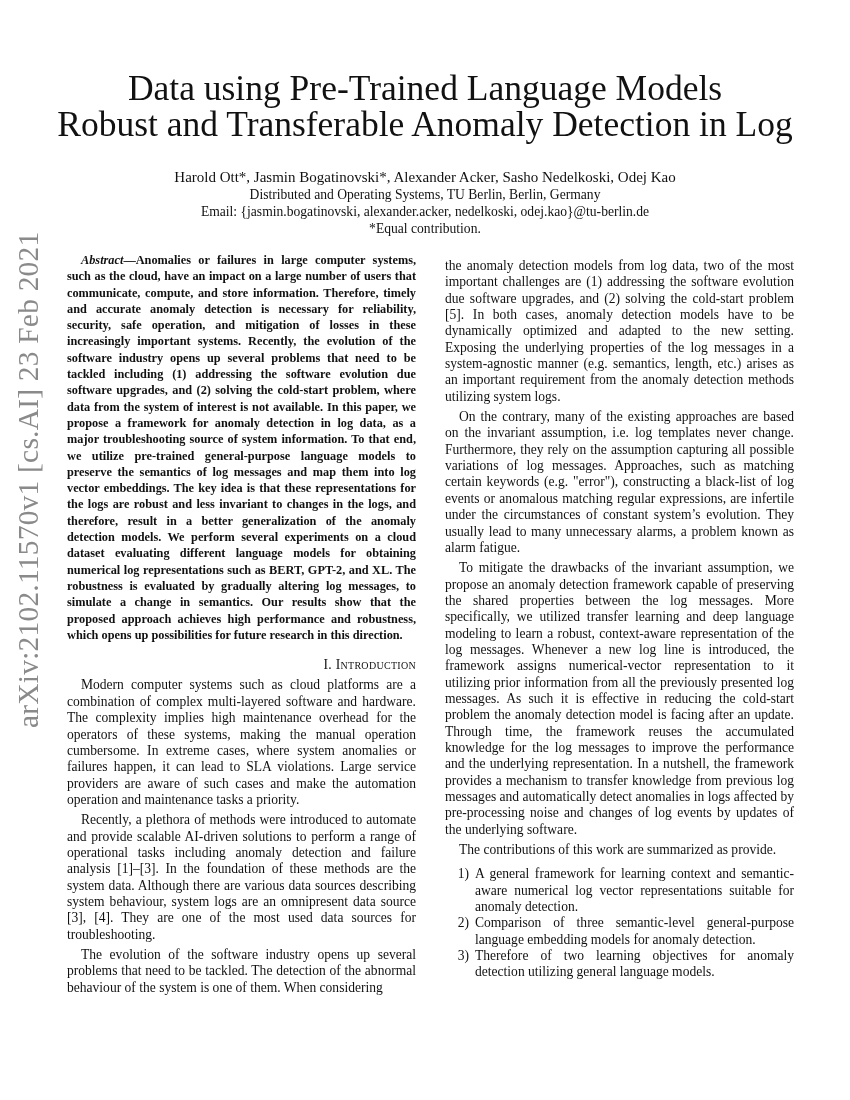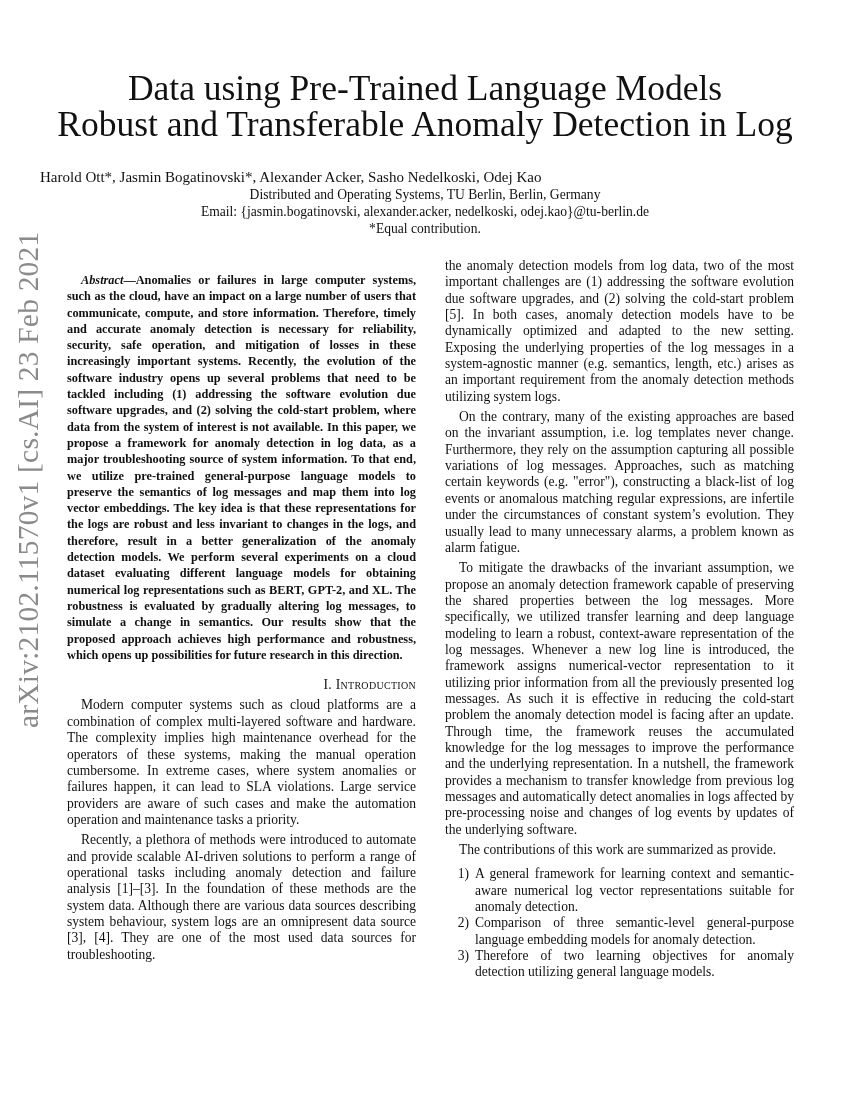--- a/index.html
+++ b/index.html
@@ -12,31 +12,31 @@
       position: absolute; left: 12px; top: 728px;
       transform-origin: 0 0; transform: rotate(-90deg);
       font-size: 29.5px; color: #8a8a8a; white-space: nowrap; letter-spacing: 0.2px;
     }
     .title {
       position: absolute; left: 40px; width: 770px; top: 70px;
       text-align: center; font-size: 35.5px; line-height: 36px;
     }
     .authors {
       position: absolute; left: 40px; width: 770px; top: 168px;
-      font-size: 15px; line-height: 18px;
+      text-align: center; font-size: 15px; line-height: 18px;
     }
     .affil, .email, .equal {
       position: absolute; left: 40px; width: 770px;
       text-align: center; font-size: 13.6px; line-height: 17px;
     }
     .affil { top: 186px; }
     .email { top: 203px; }
     .equal { top: 220px; }
     .col {
-      position: absolute; top: 272px; width: 349px;
+      position: absolute; top: 252px; width: 349px;
       font-size: 13.55px; line-height: 16.35px; text-align: justify;
       hyphens: none;
     }
     .col-left { left: 67px; }
     .col-right { left: 433px; top: 258px; margin-left: 12px; }
     .col p { margin: 0; text-indent: 14px; }
     .abstract { font-weight: bold; font-size: 12.3px; line-height: 16.3px; }
     .abstract .lead { font-style: italic; }
     .index-terms { font-weight: bold; font-size: 12.3px; line-height: 16px; margin-top: 13px !important; }
     .index-terms .lead { font-style: italic; }
@@ -66,20 +66,21 @@
 <div class="equal">*Equal contribution.</div>
 
 <div class="col col-left">
   <p class="abstract"><span class="lead">Abstract</span><span>—Anomalies or failures in large computer systems, such as the cloud, have an impact on a large number of users that communicate, compute, and store information. Therefore, timely and accurate anomaly detection is necessary for reliability, security, safe operation, and mitigation of losses in these increasingly important systems. Recently, the evolution of the software industry opens up several problems that need to be tackled including (1) addressing the software evolution due software upgrades, and (2) solving the cold-start problem, where data from the system of interest is not available. In this paper, we propose a framework for anomaly detection in log data, as a major troubleshooting source of system information. To that end, we utilize pre-trained general-purpose language models to preserve the semantics of log messages and map them into log vector embeddings. The key idea is that these representations for the logs are robust and less invariant to changes in the logs, and therefore, result in a better generalization of the anomaly detection models. We perform several experiments on a cloud dataset evaluating different language models for obtaining numerical log representations such as BERT, GPT-2, and XL. The robustness is evaluated by gradually altering log messages, to simulate a change in semantics. Our results show that the proposed approach achieves high performance and robustness, which opens up possibilities for future research in this direction.</span></p>
 
 
   <div class="section-heading">I. Introduction</div>
 
   <p>Modern computer systems such as cloud platforms are a combination of complex multi-layered software and hardware. The complexity implies high maintenance overhead for the operators of these systems, making the manual operation cumbersome. In extreme cases, where system anomalies or failures happen, it can lead to SLA violations. Large service providers are aware of such cases and make the automation operation and maintenance tasks a priority.</p>
   <p class="gap">Recently, a plethora of methods were introduced to automate and provide scalable AI-driven solutions to perform a range of operational tasks including anomaly detection and failure analysis [1]–[3]. In the foundation of these methods are the system data. Although there are various data sources describing system behaviour, system logs are an omnipresent data source [3], [4]. They are one of the most used data sources for troubleshooting.</p>
+  <p class="gap">The evolution of the software industry opens up several problems that need to be tackled. The detection of the abnormal behaviour of the system is one of them. When considering</p>
 </div>
 
 <div class="col col-right">
   <p style="text-indent:0">the anomaly detection models from log data, two of the most important challenges are (1) addressing the software evolution due software upgrades, and (2) solving the cold-start problem [5]. In both cases, anomaly detection models have to be dynamically optimized and adapted to the new setting. Exposing the underlying properties of the log messages in a system-agnostic manner (e.g. semantics, length, etc.) arises as an important requirement from the anomaly detection methods utilizing system logs.</p>
   <p class="gap">On the contrary, many of the existing approaches are based on the invariant assumption, i.e. log templates never change. Furthermore, they rely on the assumption capturing all possible variations of log messages. Approaches, such as matching certain keywords (e.g. "error"), constructing a black-list of log events or anomalous matching regular expressions, are infertile under the circumstances of constant system’s evolution. They usually lead to many unnecessary alarms, a problem known as alarm fatigue.</p>
   <p class="gap">To mitigate the drawbacks of the invariant assumption, we propose an anomaly detection framework capable of preserving the shared properties between the log messages. More specifically, we utilized transfer learning and deep language modeling to learn a robust, context-aware representation of the log messages. Whenever a new log line is introduced, the framework assigns numerical-vector representation to it utilizing prior information from all the previously presented log messages. As such it is effective in reducing the cold-start problem the anomaly detection model is facing after an update. Through time, the framework reuses the accumulated knowledge for the log messages to improve the performance and the underlying representation. In a nutshell, the framework provides a mechanism to transfer knowledge from previous log messages and automatically detect anomalies in logs affected by pre-processing noise and changes of log events by updates of the underlying software.</p>
   <p class="gap">The contributions of this work are summarized as provide.</p>
 
   <ul class="contrib-list">
     <li>

